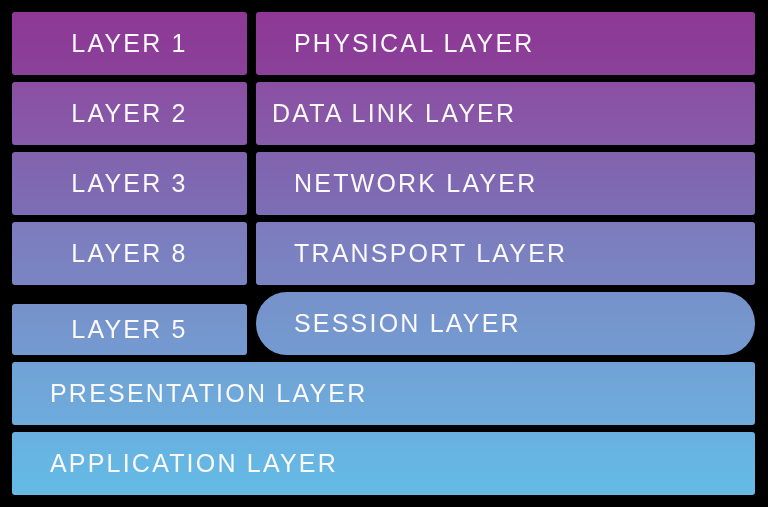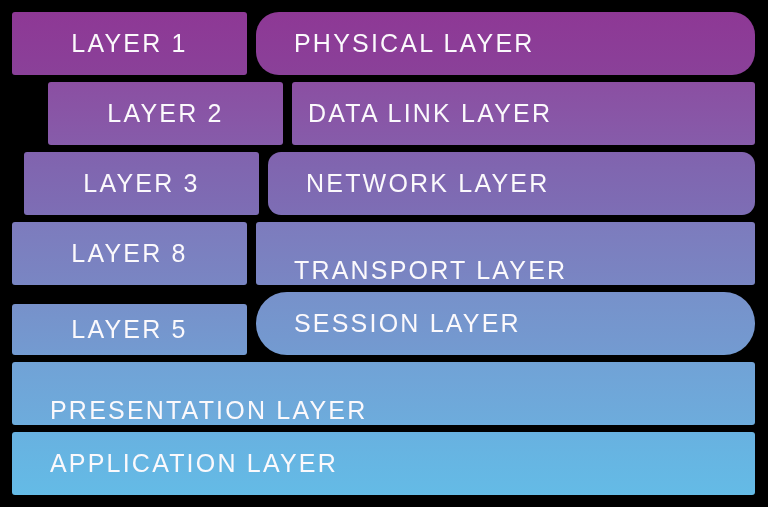--- a/index.html
+++ b/index.html
@@ -48,63 +48,63 @@
 </style>
 </head>
 <body style="background: rgb(0, 0, 0);">
 
 <div class="osi-table">
 
   <div class="row">
     <div class="cell cell-left" style="background: linear-gradient(rgb(142, 56, 149), rgb(138, 65, 153));">
       <span>LAYER 1</span>
     </div>
-    <div class="cell cell-right" style="background: linear-gradient(rgb(142, 56, 149), rgb(138, 65, 153)); border-radius: 23px;">
+    <div class="cell cell-right" style="background: linear-gradient(rgb(142, 56, 149), rgb(138, 65, 153));">
       <span>PHYSICAL LAYER</span>
     </div>
   </div>
 
   <div class="row">
-    <div class="cell cell-left" style="background: linear-gradient(rgb(139, 79, 162), rgb(134, 92, 170)); margin-left: 36px;">
+    <div class="cell cell-left" style="background: linear-gradient(rgb(139, 79, 162), rgb(134, 92, 170));">
       <span>LAYER 2</span>
     </div>
     <div class="cell cell-right" style="background: linear-gradient(rgb(139, 79, 162), rgb(134, 92, 170)); padding-left: 16px;">
       <span>DATA LINK LAYER</span>
     </div>
   </div>
 
   <div class="row">
-    <div class="cell cell-left" style="background: linear-gradient(rgb(129, 99, 174), rgb(125, 110, 181)); margin-left: 12px;">
+    <div class="cell cell-left" style="background: linear-gradient(rgb(129, 99, 174), rgb(125, 110, 181));">
       <span>LAYER 3</span>
     </div>
-    <div class="cell cell-right" style="background: linear-gradient(rgb(129, 99, 174), rgb(125, 110, 181)); border-radius: 13px;">
+    <div class="cell cell-right" style="background: linear-gradient(rgb(129, 99, 174), rgb(125, 110, 181));">
       <span>NETWORK LAYER</span>
     </div>
   </div>
 
   <div class="row">
     <div class="cell cell-left" style="background: linear-gradient(rgb(125, 123, 189), rgb(121, 134, 195));">
       <span>LAYER 8</span>
     </div>
-    <div class="cell cell-right" style="background: linear-gradient(rgb(125, 123, 189), rgb(121, 134, 195)); align-items: flex-end;">
+    <div class="cell cell-right" style="background: linear-gradient(rgb(125, 123, 189), rgb(121, 134, 195));">
       <span>TRANSPORT LAYER</span>
     </div>
   </div>
 
   <div class="row">
     <div class="cell cell-left" style="background: linear-gradient(rgb(119, 145, 202), rgb(115, 155, 209)); margin-top: 12px;">
       <span>LAYER 5</span>
     </div>
     <div class="cell cell-right" style="background: linear-gradient(rgb(119, 145, 202), rgb(115, 155, 209)); border-radius: 31px;">
       <span>SESSION LAYER</span>
     </div>
   </div>
 
   <div class="row">
-    <div class="cell cell-right" style="background: linear-gradient(rgb(113, 162, 214), rgb(109, 172, 220)); align-items: flex-end;">
+    <div class="cell cell-right" style="background: linear-gradient(rgb(113, 162, 214), rgb(109, 172, 220));">
       <span>PRESENTATION LAYER</span>
     </div>
   </div>
 
   <div class="row">
     <div class="cell cell-right" style="background: linear-gradient(rgb(104, 177, 224), rgb(100, 187, 230)); text-align: center;">
       <span>APPLICATION LAYER</span>
     </div>
   </div>
 

